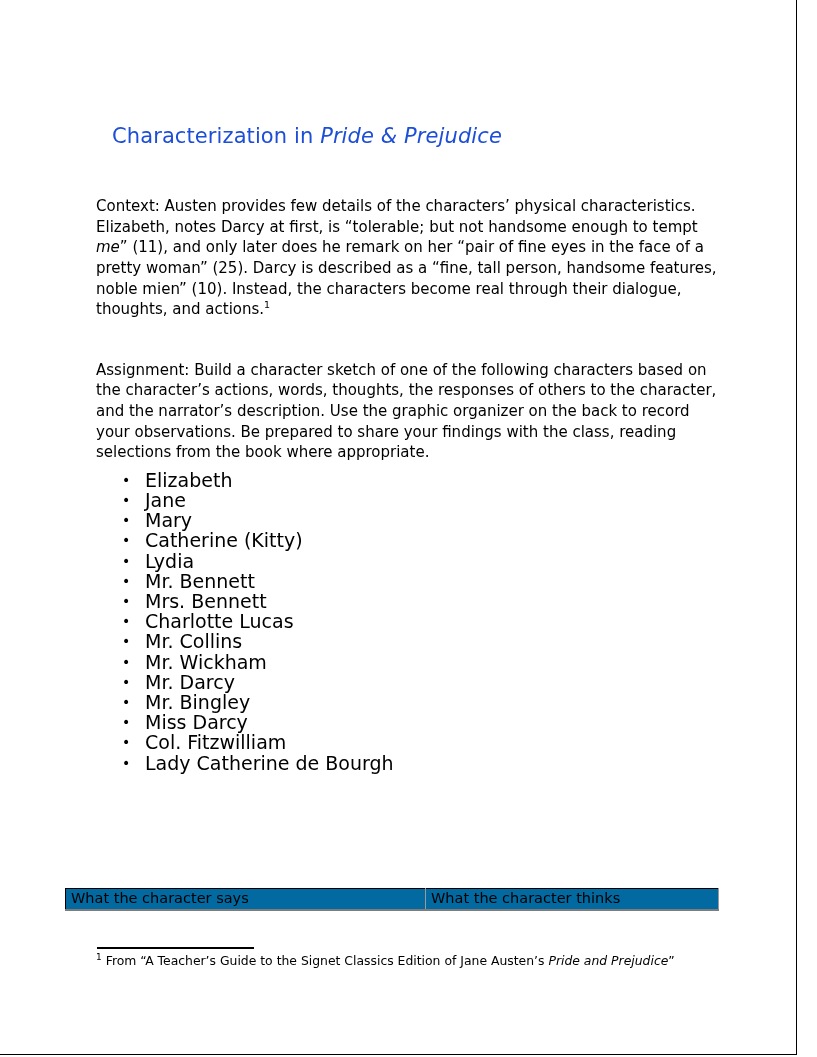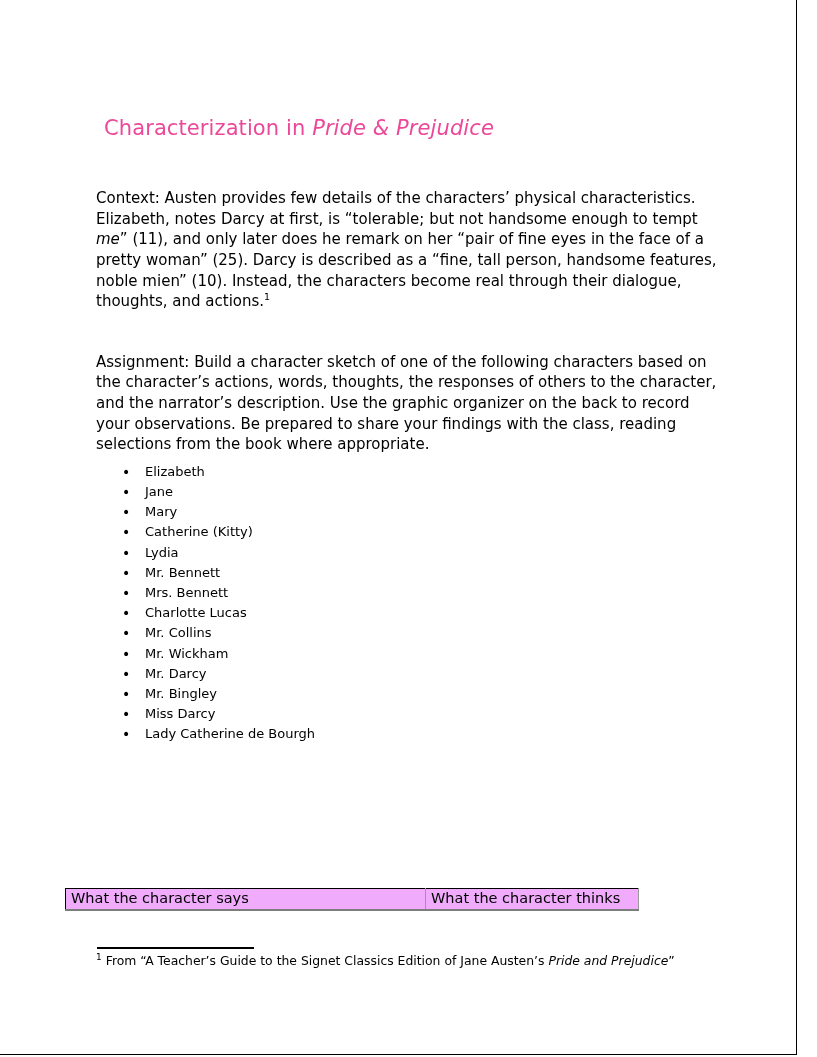--- a/index.html
+++ b/index.html
@@ -33,23 +33,23 @@
     position: absolute;
     left: 96px;
     top: 108px;
     width: 628px;
   }
 
   
   #doc-title {
     font-size: 21px;
     font-weight: normal;
-    color: #ec4899;
+    color: #1d4ed8;
     letter-spacing: 0.1px;
-    margin: 8px;
+    margin: 16px;
     white-space: nowrap;
     line-height: 1.2;
   }
   #doc-title .ital { font-style: italic; }
 
   
   .para {
     font-size: 15px;
     line-height: 20.6px;
     margin: 0;
@@ -66,42 +66,42 @@
   #context-para { margin-top: 47px; }
   #assignment-para { margin-top: 40px; }
 
   
   #character-list {
     list-style: none;
     margin: 7px 0 0 0;
     padding: 0;
   }
   #character-list li {
-    font-size: 13px;
+    font-size: 19px;
     line-height: 20.2px;
     position: relative;
     padding-left: 49px;
   }
   #character-list li::before {
     content: "\2022";
     position: absolute;
     left: 26px;
     top: 0;
     font-size: 14px;
   }
 
   
   #organizer-table {
     position: absolute;
     left: 65px;
     top: 888px;
-    width: 574px;
+    width: 654px;
     border-collapse: collapse;
     table-layout: fixed;
-    background: #f0abfc;
+    background: #0369a1;
   }
   #organizer-table td {
     border: 1px solid #000000;
     border-bottom: 2px solid #7d7d7d;
     border-right: 1px solid #9a9a9a;
     padding: 1px 4px 2px 5px;
     font-size: 14.5px;
     line-height: 17px;
     height: 17px;
     vertical-align: top;
@@ -155,20 +155,21 @@
       <li><span>Catherine (Kitty)</span></li>
       <li><span>Lydia</span></li>
       <li><span>Mr. Bennett</span></li>
       <li><span>Mrs. Bennett</span></li>
       <li><span>Charlotte Lucas</span></li>
       <li><span>Mr. Collins</span></li>
       <li><span>Mr. Wickham</span></li>
       <li><span>Mr. Darcy</span></li>
       <li><span>Mr. Bingley</span></li>
       <li><span>Miss Darcy</span></li>
+      <li><span>Col. Fitzwilliam</span></li>
       <li><span>Lady Catherine de Bourgh</span></li>
     </ul>
 
   </div>
 
   <table id="organizer-table">
     <tbody>
       <tr>
         <td class="col-says">What the character says</td>
         <td>What the character thinks</td>

